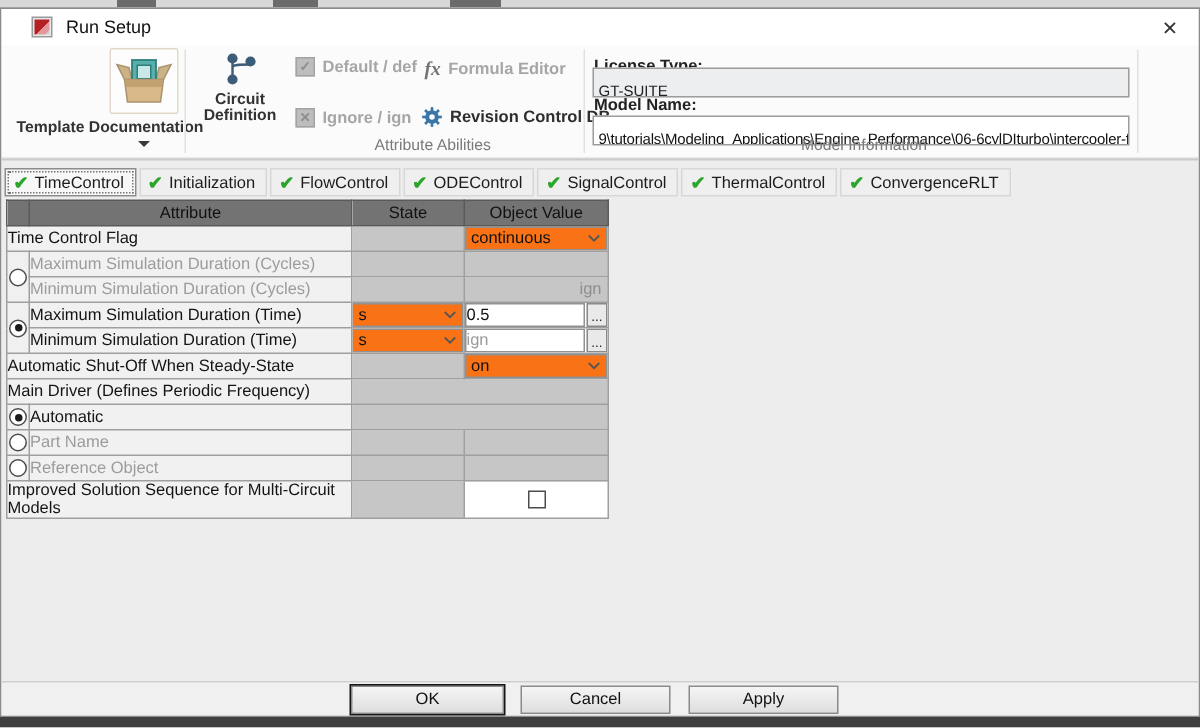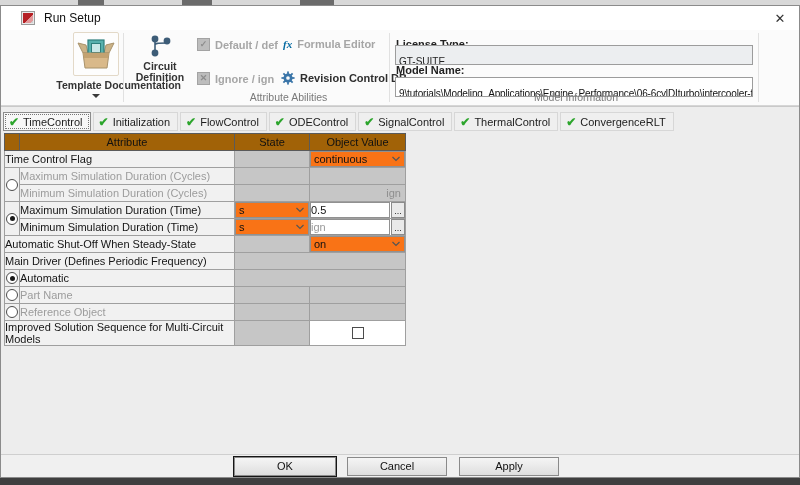--- a/index.html
+++ b/index.html
@@ -28,56 +28,56 @@
   .rtab { padding:4px 16px 5px 16px; font-size:11.5px; color:#333; }
   .rtab.active { background:#fbfbfb; border:1px solid #d0d0d0; border-bottom:none; margin-left:18px; font-weight:bold; }
   .rtab.plain { margin-left:8px; }
   .tabrow-icons { position:absolute; right:24px; top:5px; display:flex; gap:22px; align-items:center; }
 
   
   .ribbon { height:76px; background:#fbfbfb; position:relative; border-bottom:1px solid #d6d6d6; }
   .rib-sep { position:absolute; top:3px; bottom:3px; width:1px; background:#e1e1e1; }
   .group-label { position:absolute; bottom:2px; font-size:10.5px; color:#7a7a7a; text-align:center; }
 
-  .big-btn { position:absolute; left:10px; top:2px; width:170px; text-align:right; }
+  .big-btn { position:absolute; left:10px; top:2px; width:170px; text-align:left; }
   .big-btn .frame { width:46px; height:44px; margin:0 auto; border:1px solid #e3d9c8; background:#fdfdfd; border-radius:2px;
                     display:flex; align-items:center; justify-content:center; }
   .big-btn .lbl { margin-top:3px; font-size:10.5px; font-weight:bold; color:#333; }
   .caret-down { width:0; height:0; margin:3px auto 0; border-left:4px solid transparent; border-right:4px solid transparent;
                 border-top:4px solid #3a3a3a; }
 
   .circuit-btn { position:absolute; left:128px; top:4px; width:62px; text-align:center; }
   .circuit-btn .lbl { margin-top:3px; font-size:10.5px; font-weight:bold; color:#333; line-height:11px; }
 
   .small-cmd { position:absolute; display:flex; align-items:center; gap:5px; font-size:11px; font-weight:bold; }
   .small-cmd.dis { color:#a6a6a6; font-weight:bold; }
   .small-cmd.en { color:#2e2e2e; }
   .mini-box { width:13px; height:13px; background:#bdbdbd; border:1px solid #a3a3a3; color:#8d8d8d;
               font-size:9px; line-height:11px; text-align:center; }
-  .fx { font-family:"Liberation Serif", serif; font-style:italic; color:#0369a1; font-size:11px; }
+  .fx { font-family:"Liberation Serif", serif; font-style:italic; color:#737373; font-size:13px; }
 
   .mi-label { position:absolute; font-size:11px; font-weight:bold; color:#222; }
   .mi-field { position:absolute; height:15px; border:1px solid #9c9c9c; font-size:10px; line-height:13px;
               padding:9px 3px; white-space:nowrap; overflow:hidden; }
   .mi-field.gray { background:#eceef0; color:#222; }
   .mi-field.white { background:#ffffff; color:#111; letter-spacing:-0.15px; }
 
   
   .content { flex:1; background:#ededed; position:relative; border-top:1px solid #c9c9c9; }
 
   .ctab-strip { position:absolute; top:5px; left:2px; display:flex; }
   .ctab { display:flex; align-items:center; gap:4px; padding:2px 7px 2px 5px; margin-right:2px;
           background:#efefef; border:1px solid #d7d7d7; font-size:11px; color:#1c1c1c; height:19px; }
   .ctab.active { background:#f7f7f7; border:1px solid #8c8c8c; outline:1px dotted #777; outline-offset:-3px; }
   .chk { color:var(--check_green,#2ca52c); font-size:12px; font-weight:bold; line-height:10px; }
 
   table.attr { position:absolute; top:26px; left:3px; border-collapse:collapse; table-layout:fixed; width:401px;
                border:1px solid #4d4d4d; background:#f1f1f1; }
   table.attr td { border:1px solid #9f9f9f; height:17px; font-size:11px; padding:0; overflow:hidden; }
-  td.hdr { background:#a16207; text-align:center; border:1px solid #5a5a5a !important; color:#111; }
+  td.hdr { background:#737373; text-align:center; border:1px solid #5a5a5a !important; color:#111; }
   td.gutter { background:#f0f0f0; }
   td.attr-lbl { background:#f1f1f1; padding-left:4px; color:#141414; }
   td.attr-lbl.dis { color:#9c9c9c; }
   td.gray { background:#c6c6c6; }
   td.gray .graytxt { display:block; text-align:right; padding-right:4px; color:#8f8f8f; }
   td.white { background:#ffffff; }
 
   .sel { display:flex; align-items:center; height:100%; background:#f97316; border:1px solid #919191; }
   .sel .sel-t { flex:1; padding-left:3px; color:#111; }
   .sel .chev { width:16px; display:flex; justify-content:center; align-items:center; }

